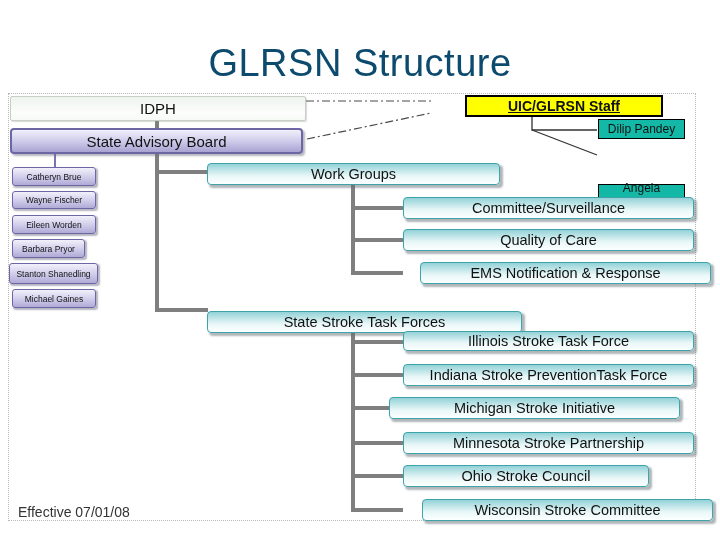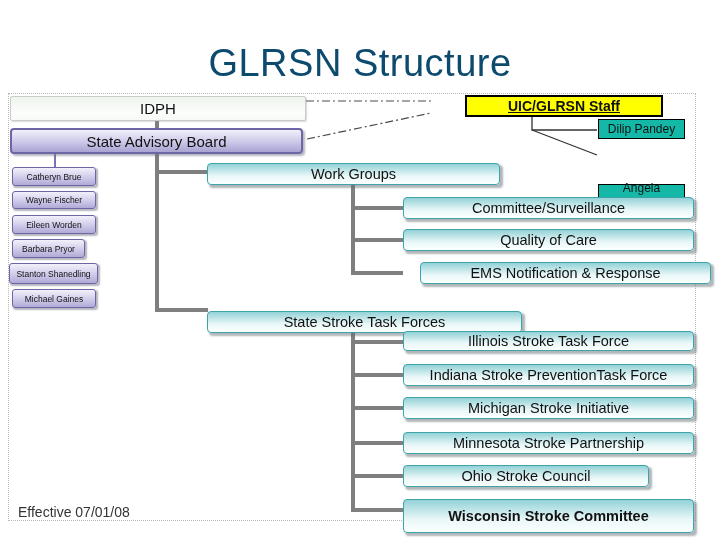--- a/index.html
+++ b/index.html
@@ -138,26 +138,26 @@
 
 <div class="abs box teal-box" style="left:207px;top:299px;width:315px;height:22px;margin-top:12px;">
   <span>State Stroke Task Forces</span>
 </div>
 <div class="abs box teal-box" style="left:403px;top:331px;width:291px;height:20px;">
   <span>Illinois Stroke Task Force</span>
 </div>
 <div class="abs box teal-box" style="left:403px;top:364px;width:291px;height:22px;">
   <span>Indiana Stroke PreventionTask Force</span>
 </div>
-<div class="abs box teal-box" style="left:403px;top:397px;width:291px;height:22px;">
+<div class="abs box teal-box" style="left:389px;top:397px;width:291px;height:22px;">
   <span>Michigan Stroke Initiative</span>
 </div>
 <div class="abs box teal-box" style="left:403px;top:432px;width:291px;height:22px;">
   <span>Minnesota Stroke Partnership</span>
 </div>
 <div class="abs box teal-box" style="left:403px;top:465px;width:246px;height:22px;">
   <span>Ohio Stroke Council</span>
 </div>
-<div class="abs box teal-box" style="left:403px;top:499px;width:291px;height:34px;font-weight:bold;">
+<div class="abs box teal-box" style="left:422px;top:499px;width:291px;height:22px;">
   <span>Wisconsin Stroke Committee</span>
 </div>
 
 <div class="abs footnote" style="left:18px;top:504px;">Effective 07/01/08</div>
 
 </body></html>

